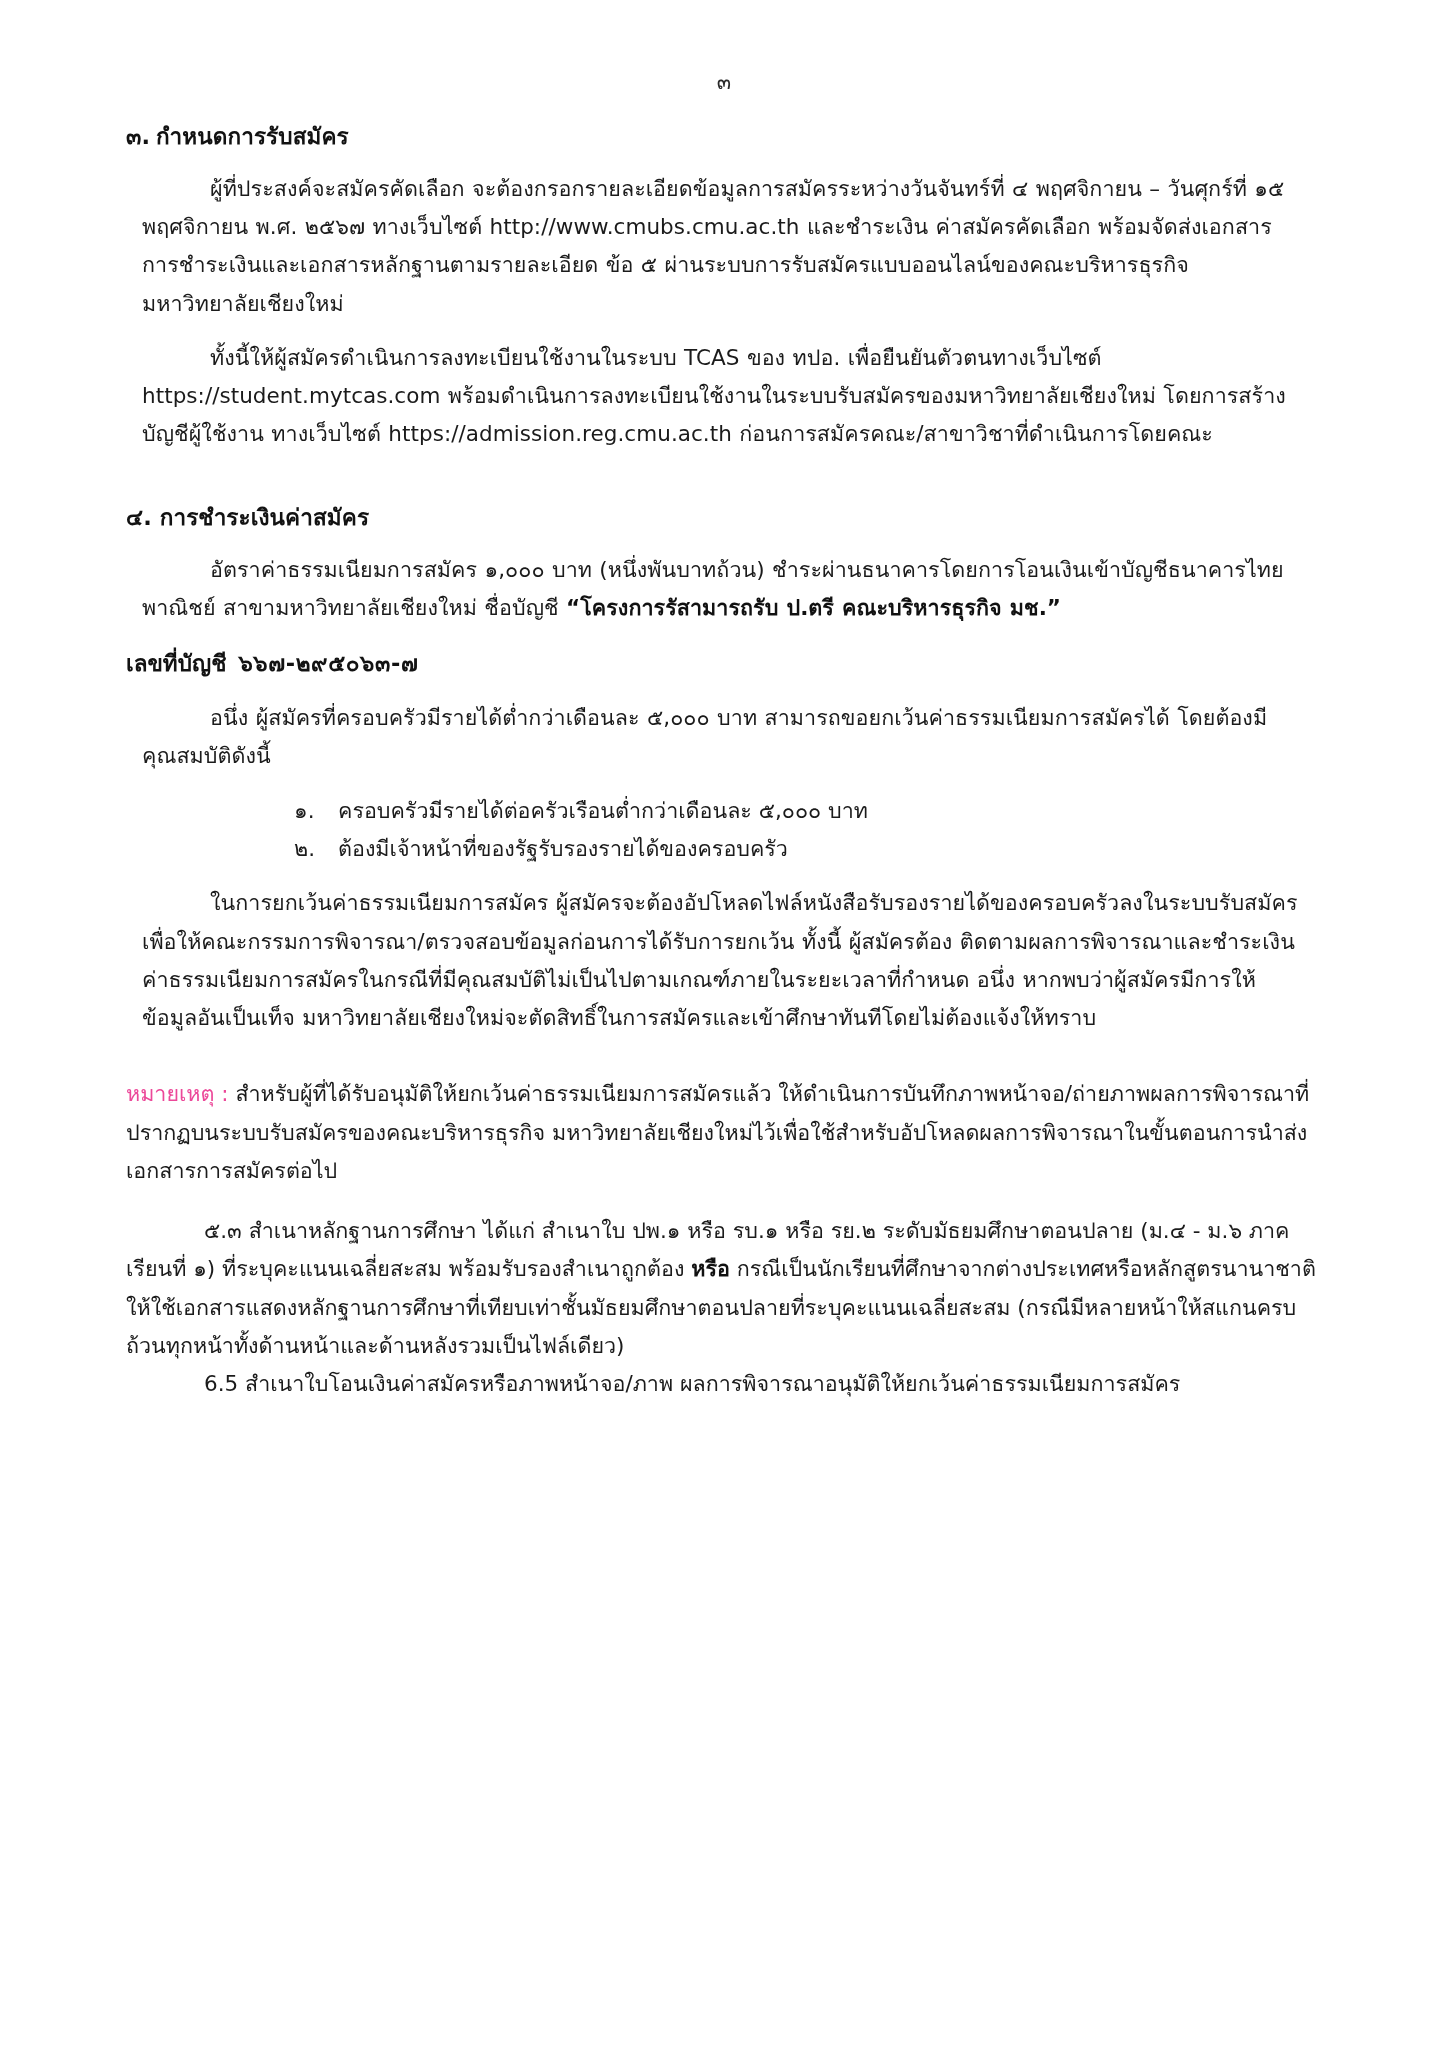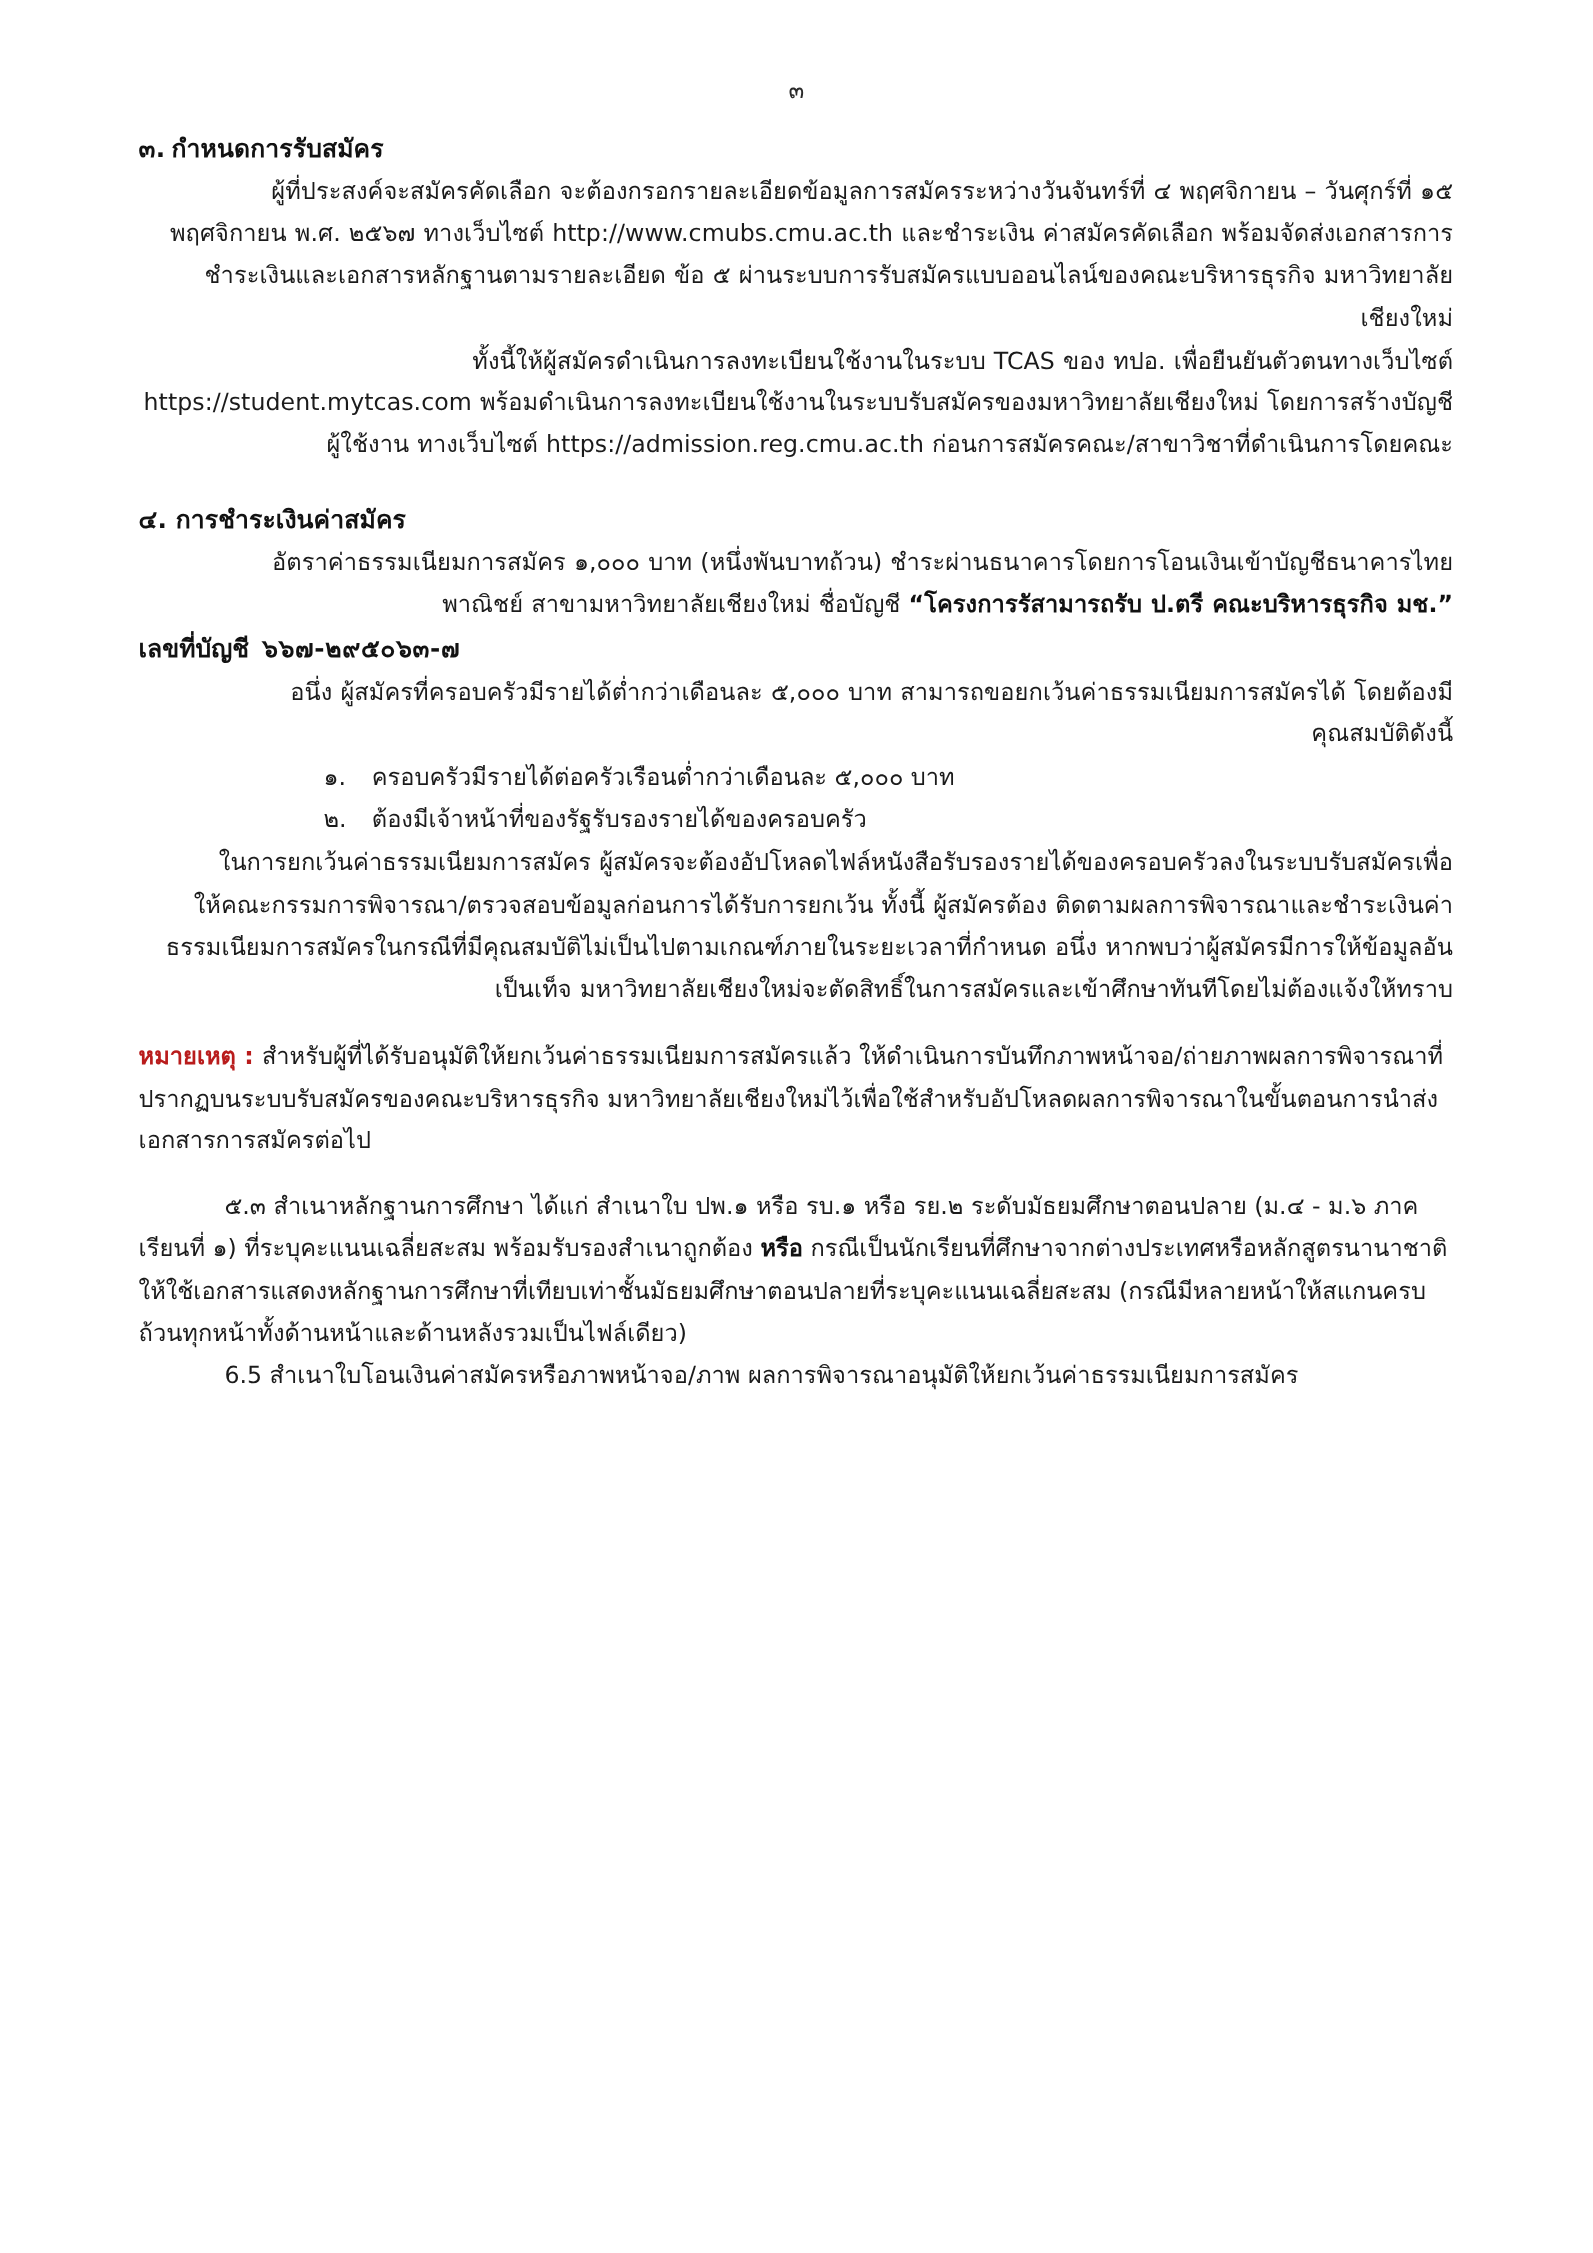--- a/index.html
+++ b/index.html
@@ -40,23 +40,23 @@
     letter-spacing: 0.1px;
   }
   .section-heading .num {
     display: inline-block;
     min-width: 30px;
   }
 
   p.body {
     font-size: 21.5px;
     line-height: 1.78;
-    margin: 1px;
+    margin: 16px;
     color: #1b1b1b;
-    text-align: right;
+    text-align: left;
     letter-spacing: 0.05px;
     word-spacing: 0.5px;
   }
   p.body.indent {
     text-indent: 68px;
   }
 
   .list-item {
     font-size: 21.5px;
     line-height: 1.78;
@@ -94,22 +94,22 @@
     color: #111111;
   }
 
   .note-block {
     font-size: 21.5px;
     line-height: 1.78;
     margin: 0;
     color: #1b1b1b;
   }
   .note-label {
-    font-weight: bold;
-    color: #b91c1c;
+    font-weight: normal;
+    color: #ec4899;
   }
   .gap-md { height: 22px; }
   .gap-lg { height: 30px; }
 
   .sub-item {
     font-size: 21.5px;
     line-height: 1.78;
     margin: 0;
     color: #1b1b1b;
     text-indent: 78px;

